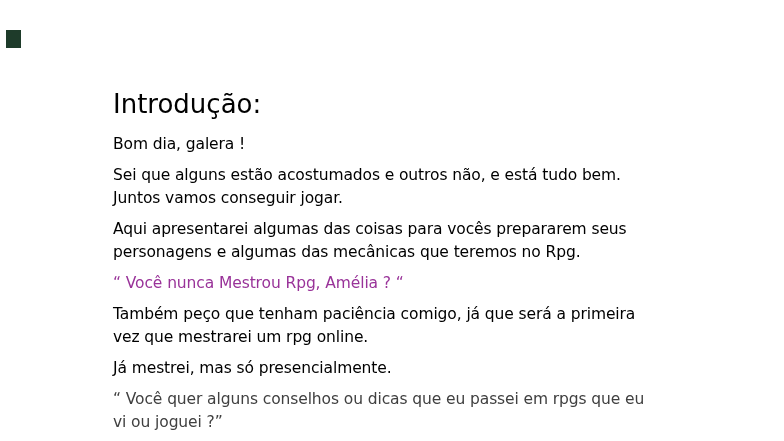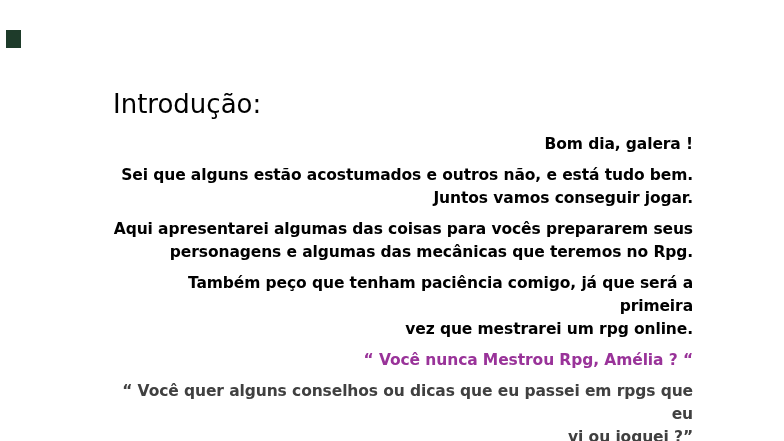--- a/index.html
+++ b/index.html
@@ -35,48 +35,48 @@
     font-size: 26px;
     line-height: 36px;
     font-weight: 400;
     color: #000000;
     letter-spacing: 0;
   }
   .doc-paragraph {
     margin: 0 0 8px 0;
     font-size: 15.5px;
     line-height: 23px;
-    font-weight: 700;
+    font-weight: 400;
     color: #000000;
     white-space: pre-line;
     letter-spacing: -0.1px;
-    text-align: right;
   }
 </style>
 </head>
 <body>
 
 <div class="page" style="background: rgb(255, 255, 255);">
 
   <div class="corner-square" style="background: rgb(30, 59, 42);"></div>
 
   <div class="text-column">
     <h1 class="doc-title">Introdução:</h1>
 
     <p class="doc-paragraph" style="color: rgb(0, 0, 0);">Bom dia, galera !</p>
 
     <p class="doc-paragraph" style="color: rgb(0, 0, 0);">Sei que alguns estão acostumados e outros não, e está tudo bem.
 Juntos vamos conseguir jogar.</p>
 
     <p class="doc-paragraph" style="color: rgb(0, 0, 0);">Aqui apresentarei algumas das coisas para vocês prepararem seus
 personagens e algumas das mecânicas que teremos no Rpg.</p>
 
+    <p class="doc-paragraph" style="color: rgb(153, 51, 153);">“ Você nunca Mestrou Rpg, Amélia ? “</p>
+
     <p class="doc-paragraph" style="color: rgb(0, 0, 0);">Também peço que tenham paciência comigo, já que será a primeira
 vez que mestrarei um rpg online.</p>
 
-    <p class="doc-paragraph" style="color: rgb(153, 51, 153);">“ Você nunca Mestrou Rpg, Amélia ? “</p>
-
+    <p class="doc-paragraph" style="color: rgb(0, 0, 0);">Já mestrei, mas só presencialmente.</p>
 
     <p class="doc-paragraph" style="color: #404040;">“ Você quer alguns conselhos ou dicas que eu passei em rpgs que eu
 vi ou joguei ?”</p>
   </div>
 
 </div>
 
 </body></html>

